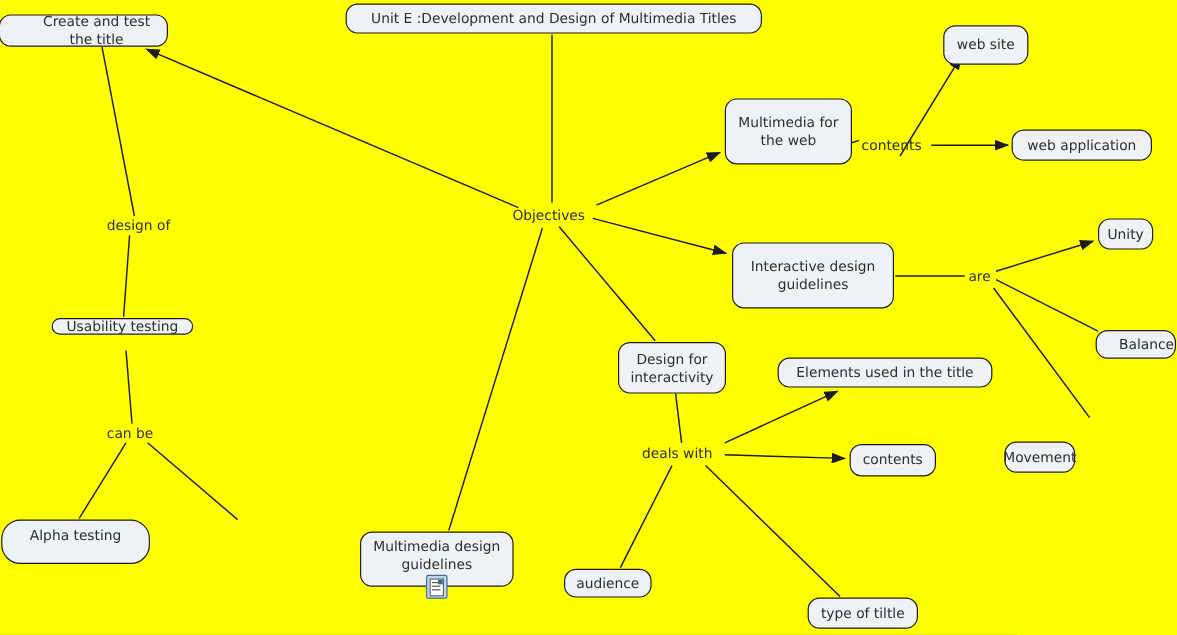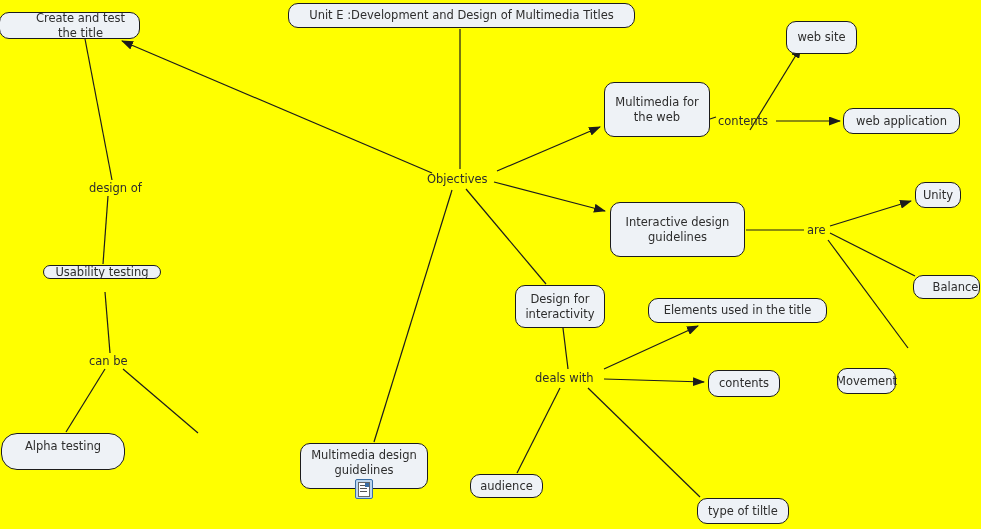--- a/index.html
+++ b/index.html
@@ -26,21 +26,21 @@
   .n-web_site{left:786px;top:21px;width:71px;height:33px;}
   .n-web_application{left:843px;top:108px;width:117px;height:26px;}
   .n-interactive_dg{left:610px;top:202px;width:135px;height:55px;}
   .n-unity{left:915px;top:182px;width:46px;height:26px;}
   .n-balance{left:913px;top:275px;width:67px;height:24px;padding-left:24px;}
   .n-movement{left:837px;top:348px;width:59px;height:26px;margin-top:20px;}
   .n-design_interactivity{left:515px;top:285px;width:90px;height:43px;padding:0 3px;}
   .n-elements_title{left:648px;top:298px;width:179px;height:25px;}
   .n-contents_box{left:708px;top:370px;width:72px;height:27px;}
   .n-audience{left:470px;top:474px;width:73px;height:24px;}
-  .n-type_tiltle{left:673px;top:498px;width:92px;height:26px;margin-left:24px;}
+  .n-type_tiltle{left:673px;top:498px;width:92px;height:26px;}
   .n-usability{left:43px;top:265px;width:118px;height:14px;}
   .n-alpha{left:1px;top:433px;width:124px;height:37px;align-items:flex-start;padding-top:5px;border-radius:16px;}
   .n-beta{left:168px;top:434px;width:93px;height:30px;}
   .n-mdg{left:300px;top:443px;width:128px;height:46px;align-items:flex-start;padding-top:4px;}
   
   .l-objectives{left:427px;top:172px;}
   .l-cosists_of{left:89px;top:181px;}
   .l-can_be{left:89px;top:354px;}
   .l-contents{left:718px;top:114px;}
   .l-are{left:807px;top:223px;}

